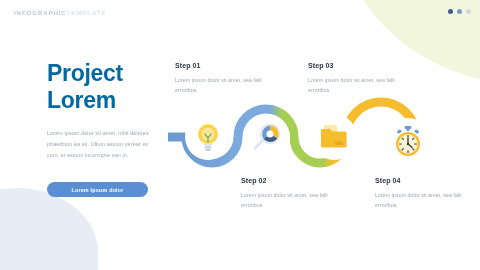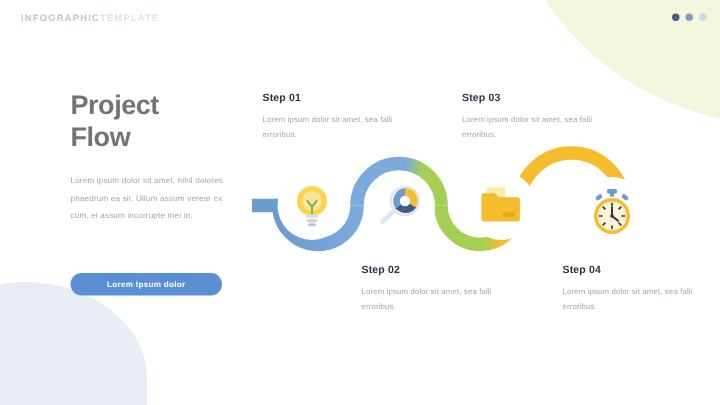--- a/index.html
+++ b/index.html
@@ -57,22 +57,22 @@
 
   .dots{
     position:absolute;right:9px;top:9px;
     display:flex;gap:4px;align-items:center;
   }
   .dot{width:5px;height:5px;border-radius:50%;}
 
   
   .left{position:absolute;left:47px;top:60px;width:118px;}
   .title{
-    font-size:18px;line-height:1.18;font-weight:700;
-    color:#737373;letter-spacing:-.3px;margin:0;
+    font-size:23px;line-height:1.18;font-weight:700;
+    color:#0369a1;letter-spacing:-.3px;margin:0;
   }
   .body-txt{
     margin:14px 0 0 0;
     font-size:5.4px;line-height:2.05;
     color:#9aa6b4;letter-spacing:.12px;
     width:108px;
   }
   .cta{
     position:absolute;left:47px;top:182px;
     width:101px;height:15px;border-radius:9px;
@@ -130,21 +130,21 @@
     <span class="a">INFOGRAPHIC</span><span class="b">TEMPLATE</span>
   </div>
 
   <div class="dots">
     <span class="dot" style="background:#3f5c8c"></span>
     <span class="dot" style="background:#7d9bc4"></span>
     <span class="dot" style="background:#cdd9e8"></span>
   </div>
 
   <div class="left">
-    <h1 class="title"><span>Project</span><br><span>Flow</span></h1>
+    <h1 class="title"><span>Project</span><br><span>Lorem</span></h1>
     <p class="body-txt">Lorem ipsum dolor sit amet, nihil dolores phaedrum ea sit. Ullum assum verear ex cum, ei assum incorrupte mei in.</p>
   </div>
   <button class="cta">Lorem Ipsum dolor</button>
 
   <svg class="ribbon" viewBox="0 0 480 270">
     <defs>
       <linearGradient id="gA" x1="0" y1="0" x2="1" y2="0">
         <stop offset="0%" stop-color="#6c9bd2"></stop>
         <stop offset="100%" stop-color="#7daadd"></stop>
       </linearGradient>

